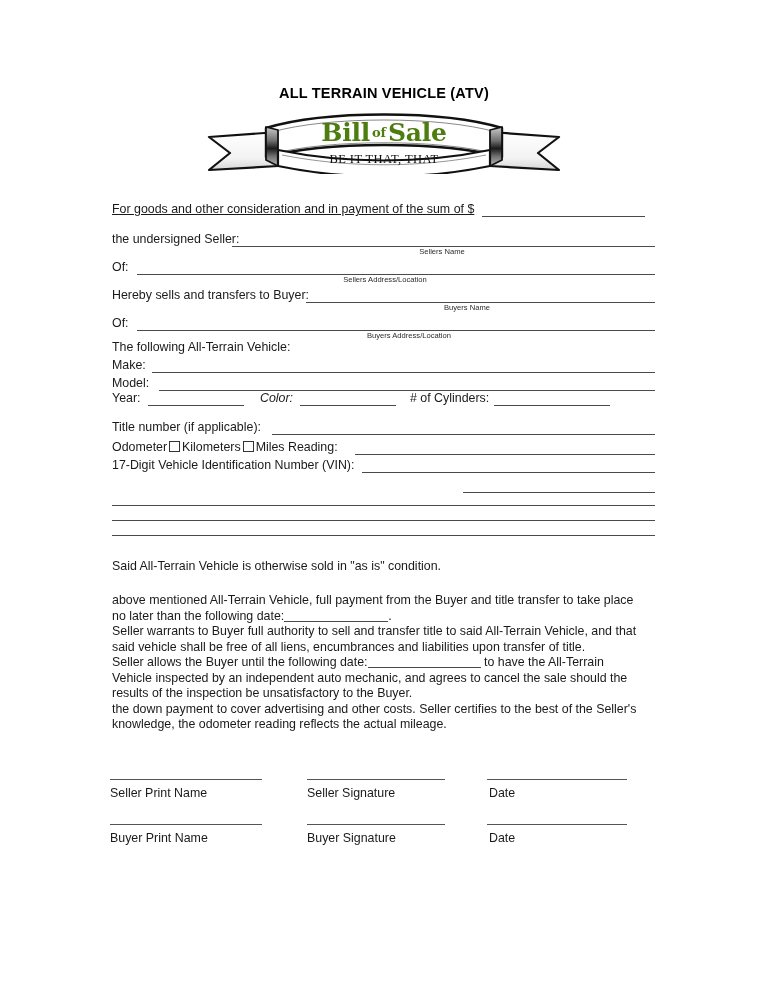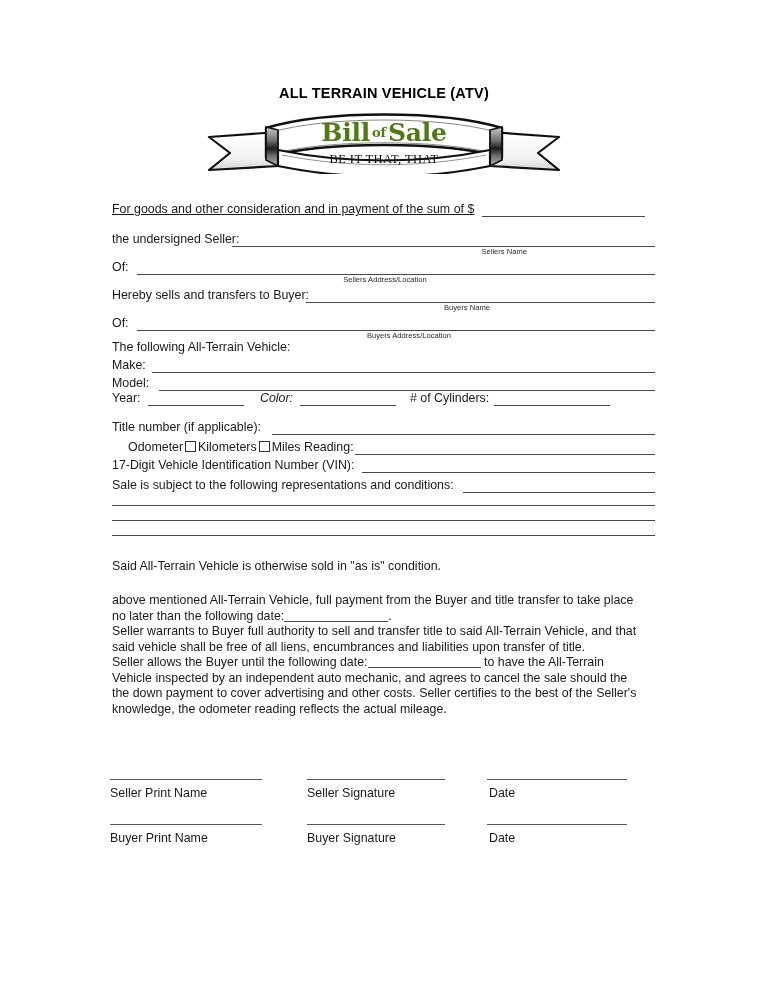--- a/index.html
+++ b/index.html
@@ -193,21 +193,21 @@
 
   <div class="ln" style="left:112px; top:202px;text-decoration:underline;">
     <span>For goods and other consideration and in payment of the sum  of $</span>
   </div>
   <div class="rule" style="left:482px; top:216px; width:163px;"></div>
 
   <div class="ln" style="left:112px; top:232px;">
     <span>the undersigned Seller:</span>
   </div>
   <div class="rule" style="left:232px; top:246px; width:423px;"></div>
-  <div class="cap" style="left:357px; top:247px; width:170px;text-align:right;">Sellers Name</div>
+  <div class="cap" style="left:357px; top:247px; width:170px;">Sellers Name</div>
 
   <div class="ln" style="left:112px; top:260px;">
     <span>Of:</span>
   </div>
   <div class="rule" style="left:137px; top:274px; width:518px;"></div>
   <div class="cap" style="left:300px; top:275px; width:170px;">Sellers Address/Location</div>
 
   <div class="ln" style="left:112px; top:288px;">
     <span>Hereby sells and transfers to Buyer:</span>
   </div>
@@ -233,43 +233,43 @@
 
   <div class="ln" style="left:260px; top:391px;font-style:italic;">Color:</div>
   <div class="rule" style="left:300px; top:405px; width:96px;"></div>
 
   <div class="ln" style="left:410px; top:391px;"># of Cylinders:</div>
   <div class="rule" style="left:494px; top:405px; width:116px;"></div>
 
   <div class="ln" style="left:112px; top:420px;">Title number (if applicable):</div>
   <div class="rule" style="left:272px; top:434px; width:383px;"></div>
 
-  <div class="ln" style="left:128px; top:440px;">
+  <div class="ln" style="left:112px; top:440px;">
     <span>Odometer</span><span class="cbox"></span><span>Kilometers</span><span class="cbox"></span><span>Miles Reading:</span>
   </div>
   <div class="rule" style="left:355px; top:454px; width:300px;"></div>
 
   <div class="ln" style="left:112px; top:458px;">17-Digit Vehicle Identification Number (VIN):</div>
   <div class="rule" style="left:362px; top:472px; width:293px;"></div>
 
-  <div class="ln" style="left:112px; top:478px;">Sale is subject to the following representations and conditions:</div>
   <div class="rule" style="left:463px; top:492px; width:192px;"></div>
   <div class="rule" style="left:112px; top:505px; width:543px;"></div>
   <div class="rule" style="left:112px; top:520px; width:543px;"></div>
   <div class="rule" style="left:112px; top:535px; width:543px;"></div>
 
   <div class="ln" style="left:112px; top:559px;">Said All-Terrain Vehicle is otherwise sold in "as is" condition.</div>
 
   <div class="para" style="left:112px; top:593px; width:546px;">
     <div>above mentioned All-Terrain Vehicle, full payment from the Buyer and title transfer to take place</div>
     <div><span>no later than the following date:</span><span class="blank" style="width:104px;"></span><span>.</span></div>
     <div>Seller warrants to Buyer full authority to sell and transfer title to said All-Terrain Vehicle, and that</div>
     <div>said vehicle shall be free of all liens, encumbrances and liabilities upon transfer of title.</div>
     <div><span>Seller allows the Buyer until the following date:</span><span class="blank" style="width:113px;"></span> <span>to have the All-Terrain</span></div>
     <div>Vehicle inspected by an independent auto mechanic, and agrees to cancel the sale should the</div>
+    <div>results of the inspection be unsatisfactory to the Buyer.</div>
     <div>the down payment to cover advertising and other costs. Seller certifies to the best of the  Seller's</div>
     <div>knowledge, the odometer reading reflects the actual mileage.</div>
   </div>
 
   <div class="sig-rule" style="left:110px; top:779px; width:152px;"></div>
   <div class="sig-rule" style="left:307px; top:779px; width:138px;"></div>
   <div class="sig-rule" style="left:487px; top:779px; width:140px;"></div>
   <div class="sig-label" style="left:110px; top:786px;">Seller Print Name</div>
   <div class="sig-label" style="left:307px; top:786px;">Seller Signature</div>
   <div class="sig-label" style="left:489px; top:786px;">Date</div>

